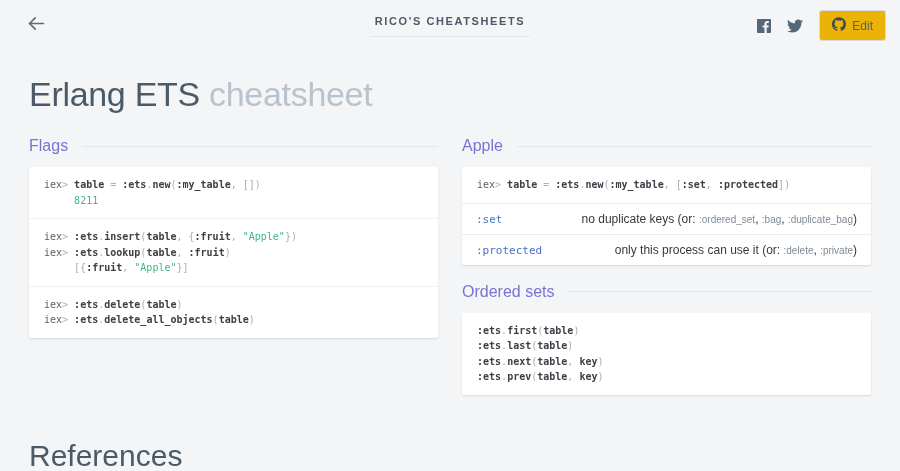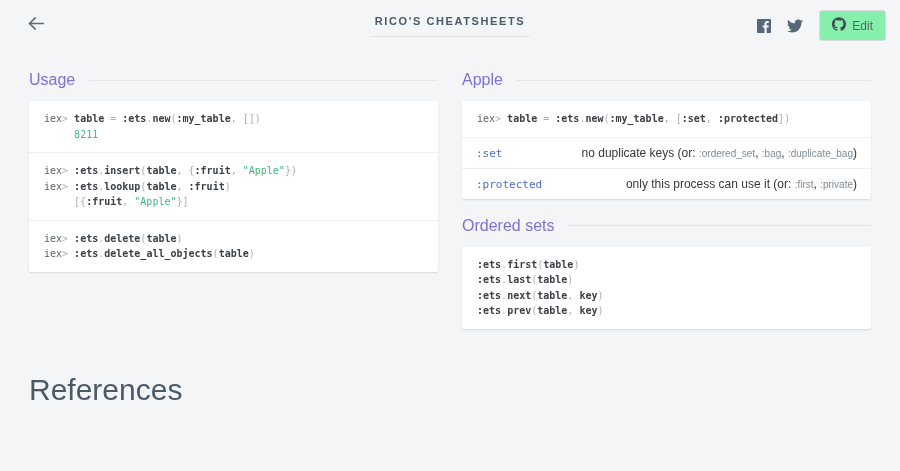--- a/index.html
+++ b/index.html
@@ -26,21 +26,21 @@
     cursor:pointer;
     text-align:right;
   }
   .header-actions {
     position:absolute; right:14px; top:10px;
     display:flex; align-items:center; gap:16px;
   }
   .icon-link { line-height:0; cursor:pointer; }
   .edit-btn {
     display:flex; align-items:center; gap:6px;
-    background:#86efac; border:1px solid #d7dbdf; border-radius:3px;
+    background:#eab308; border:1px solid #d7dbdf; border-radius:3px;
     padding:6px 12px; cursor:pointer;
     font-family:"Liberation Sans", sans-serif;
     font-size:12px; color:#55626f;
   }
   
   .main { width:842px; margin:0 auto; }
   .page-title {
     margin-top:27px;
     font-size:34px; font-weight:400; letter-spacing:-0.3px;
     color:#4c5a68;
@@ -130,27 +130,28 @@
         <svg width="14" height="14" viewBox="0 0 24 24" fill="#3e4a56">
             <path d="M12 .297c-6.63 0-12 5.373-12 12 0 5.303 3.438 9.8 8.205 11.385.6.113.82-.258.82-.577 0-.285-.01-1.04-.015-2.04-3.338.724-4.042-1.61-4.042-1.61C4.422 18.07 3.633 17.7 3.633 17.7c-1.087-.744.084-.729.084-.729 1.205.084 1.838 1.236 1.838 1.236 1.07 1.835 2.809 1.305 3.495.998.108-.776.417-1.305.76-1.605-2.665-.3-5.466-1.332-5.466-5.93 0-1.31.465-2.38 1.235-3.22-.135-.303-.54-1.523.105-3.176 0 0 1.005-.322 3.3 1.23.96-.267 1.98-.399 3-.405 1.02.006 2.04.138 3 .405 2.28-1.552 3.285-1.23 3.285-1.23.645 1.653.24 2.873.12 3.176.765.84 1.23 1.91 1.23 3.22 0 4.61-2.805 5.625-5.475 5.92.42.36.81 1.096.81 2.22 0 1.606-.015 2.896-.015 3.286 0 .315.21.69.825.57C20.565 22.092 24 17.592 24 12.297c0-6.627-5.373-12-12-12"></path>
           </svg>
       </span>
       <span>Edit</span>
     </button>
   </div>
 </header>
 
 <main class="main">
+  <h1 class="page-title"><span>Erlang ETS</span> <span class="light">cheatsheet</span></h1>
 
   <div class="content-grid">
 
     <div class="col">
       <section class="section">
         <h2 class="section-heading">
-            <span>Usage</span>
+            <span>Flags</span>
             <span class="rule"></span>
           </h2>
         <div class="card">
             <pre class="code-block"><div class="code-line"><span class="tk-pr">iex</span><span class="tk-pu">&gt; </span><span class="tk-kw">table</span><span class="tk-pu"> = </span><span class="tk-kw">:ets</span><span class="tk-pu">.</span><span class="tk-kw">new</span><span class="tk-pu">(</span><span class="tk-kw">:my_table</span><span class="tk-pu">, [])</span></div><div class="code-line"><span class="tk-pu">     </span><span class="tk-st">8211</span></div></pre>
             <pre class="code-block"><div class="code-line"><span class="tk-pr">iex</span><span class="tk-pu">&gt; </span><span class="tk-kw">:ets</span><span class="tk-pu">.</span><span class="tk-kw">insert</span><span class="tk-pu">(</span><span class="tk-kw">table</span><span class="tk-pu">, {</span><span class="tk-kw">:fruit</span><span class="tk-pu">, </span><span class="tk-st">"Apple"</span><span class="tk-pu">})</span></div><div class="code-line"><span class="tk-pr">iex</span><span class="tk-pu">&gt; </span><span class="tk-kw">:ets</span><span class="tk-pu">.</span><span class="tk-kw">lookup</span><span class="tk-pu">(</span><span class="tk-kw">table</span><span class="tk-pu">, </span><span class="tk-kw">:fruit</span><span class="tk-pu">)</span></div><div class="code-line"><span class="tk-pu">     [{</span><span class="tk-kw">:fruit</span><span class="tk-pu">, </span><span class="tk-st">"Apple"</span><span class="tk-pu">}]</span></div></pre>
             <pre class="code-block"><div class="code-line"><span class="tk-pr">iex</span><span class="tk-pu">&gt; </span><span class="tk-kw">:ets</span><span class="tk-pu">.</span><span class="tk-kw">delete</span><span class="tk-pu">(</span><span class="tk-kw">table</span><span class="tk-pu">)</span></div><div class="code-line"><span class="tk-pr">iex</span><span class="tk-pu">&gt; </span><span class="tk-kw">:ets</span><span class="tk-pu">.</span><span class="tk-kw">delete_all_objects</span><span class="tk-pu">(</span><span class="tk-kw">table</span><span class="tk-pu">)</span></div></pre>
           </div>
       </section>
     </div>
 
@@ -164,21 +165,21 @@
           <div>
               <pre class="code-block"><div class="code-line"><span class="tk-pr">iex</span><span class="tk-pu">&gt; </span><span class="tk-kw">table</span><span class="tk-pu"> = </span><span class="tk-kw">:ets</span><span class="tk-pu">.</span><span class="tk-kw">new</span><span class="tk-pu">(</span><span class="tk-kw">:my_table</span><span class="tk-pu">, [</span><span class="tk-kw">:set</span><span class="tk-pu">, </span><span class="tk-kw">:protected</span><span class="tk-pu">])</span></div></pre>
             </div>
           <div>
               <div class="flag-row">
                 <code class="flag-name">:set</code>
                 <div class="flag-desc">no duplicate keys (or: <code>:ordered_set</code>, <code>:bag</code>, <code>:duplicate_bag</code>)</div>
               </div>
               <div class="flag-row">
                 <code class="flag-name">:protected</code>
-                <div class="flag-desc">only this process can use it (or: <code>:first</code>, <code>:private</code>)</div>
+                <div class="flag-desc">only this process can use it (or: <code>:delete</code>, <code>:private</code>)</div>
               </div>
             </div>
         </div>
       </section>
 
       <section class="section">
         <h2 class="section-heading">
             <span>Ordered sets</span>
             <span class="rule"></span>
           </h2>

